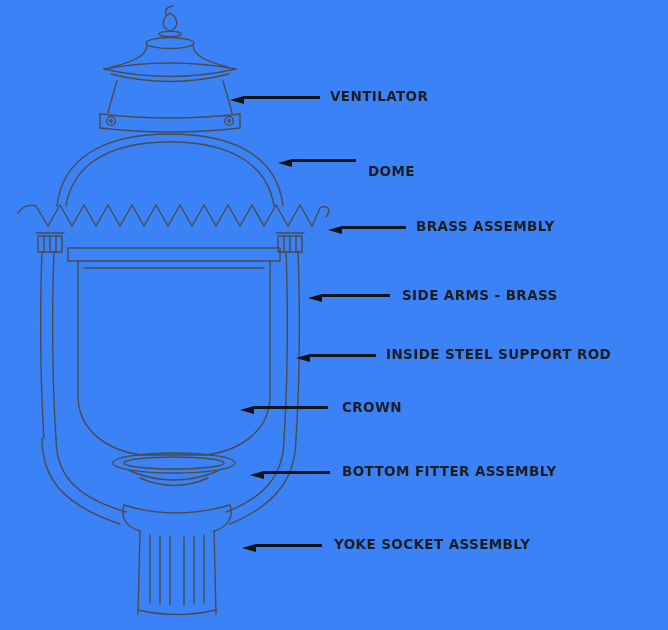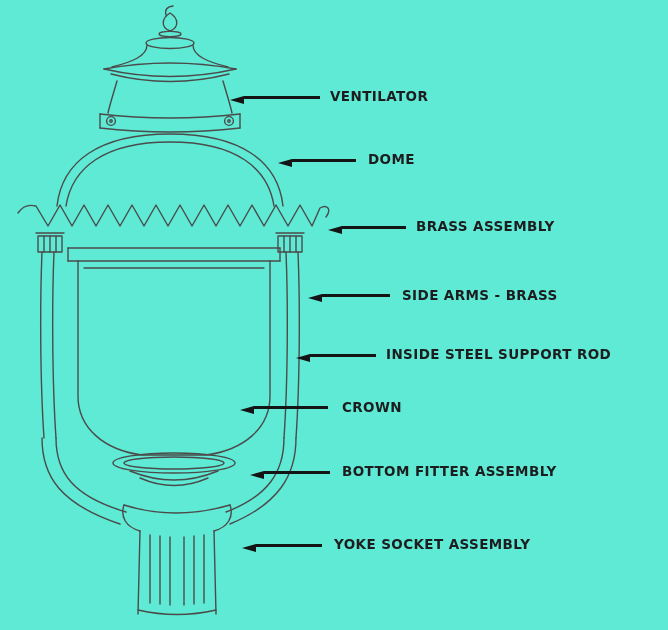--- a/index.html
+++ b/index.html
@@ -1,17 +1,17 @@
 <!DOCTYPE html>
 <html><head>
 <meta charset="utf-8">
 <style>
   html,body{margin:0;padding:0;background:#ffffff;}
   .stage{
-    position:relative;width:668px;height:630px;background:#5eead4;overflow:hidden;
+    position:relative;width:668px;height:630px;background:#3b82f6;overflow:hidden;
     font-family:"DejaVu Sans","Liberation Sans",sans-serif;
   }
   svg.lamp{position:absolute;left:0;top:0;}
   .lbl{
     position:absolute;font-weight:700;font-size:13.5px;letter-spacing:.4px;
     color:#1d1d1f;white-space:nowrap;
   }
   .arrow{position:absolute;height:0;border-top:3px solid #141414;}
   .arrow::before{
     content:"";position:absolute;left:-14px;top:-3px;width:0;height:0;
@@ -116,21 +116,21 @@
   <div class="arrow" style="left:244px;top:96px;width:76px"></div>
   <div class="arrow" style="left:292px;top:159px;width:64px"></div>
   <div class="arrow" style="left:342px;top:226px;width:64px"></div>
   <div class="arrow" style="left:322px;top:294px;width:68px"></div>
   <div class="arrow" style="left:310px;top:354px;width:66px"></div>
   <div class="arrow" style="left:254px;top:406px;width:74px"></div>
   <div class="arrow" style="left:264px;top:471px;width:66px"></div>
   <div class="arrow" style="left:256px;top:544px;width:66px"></div>
 
   <div class="lbl" style="left:330px;top:88px">VENTILATOR</div>
-  <div class="lbl" style="left:368px;top:151px">DOME</div>
+  <div class="lbl" style="left:368px;top:163px">DOME</div>
   <div class="lbl" style="left:416px;top:218px">BRASS ASSEMBLY</div>
   <div class="lbl" style="left:386px;top:346px">INSIDE STEEL SUPPORT ROD</div>
   <div class="lbl" style="left:402px;top:287px">SIDE ARMS - BRASS</div>
   <div class="lbl" style="left:342px;top:399px">CROWN</div>
   <div class="lbl" style="left:342px;top:463px">BOTTOM FITTER ASSEMBLY</div>
   <div class="lbl" style="left:334px;top:536px">YOKE SOCKET ASSEMBLY</div>
 
 </div>
 
 </body></html>

